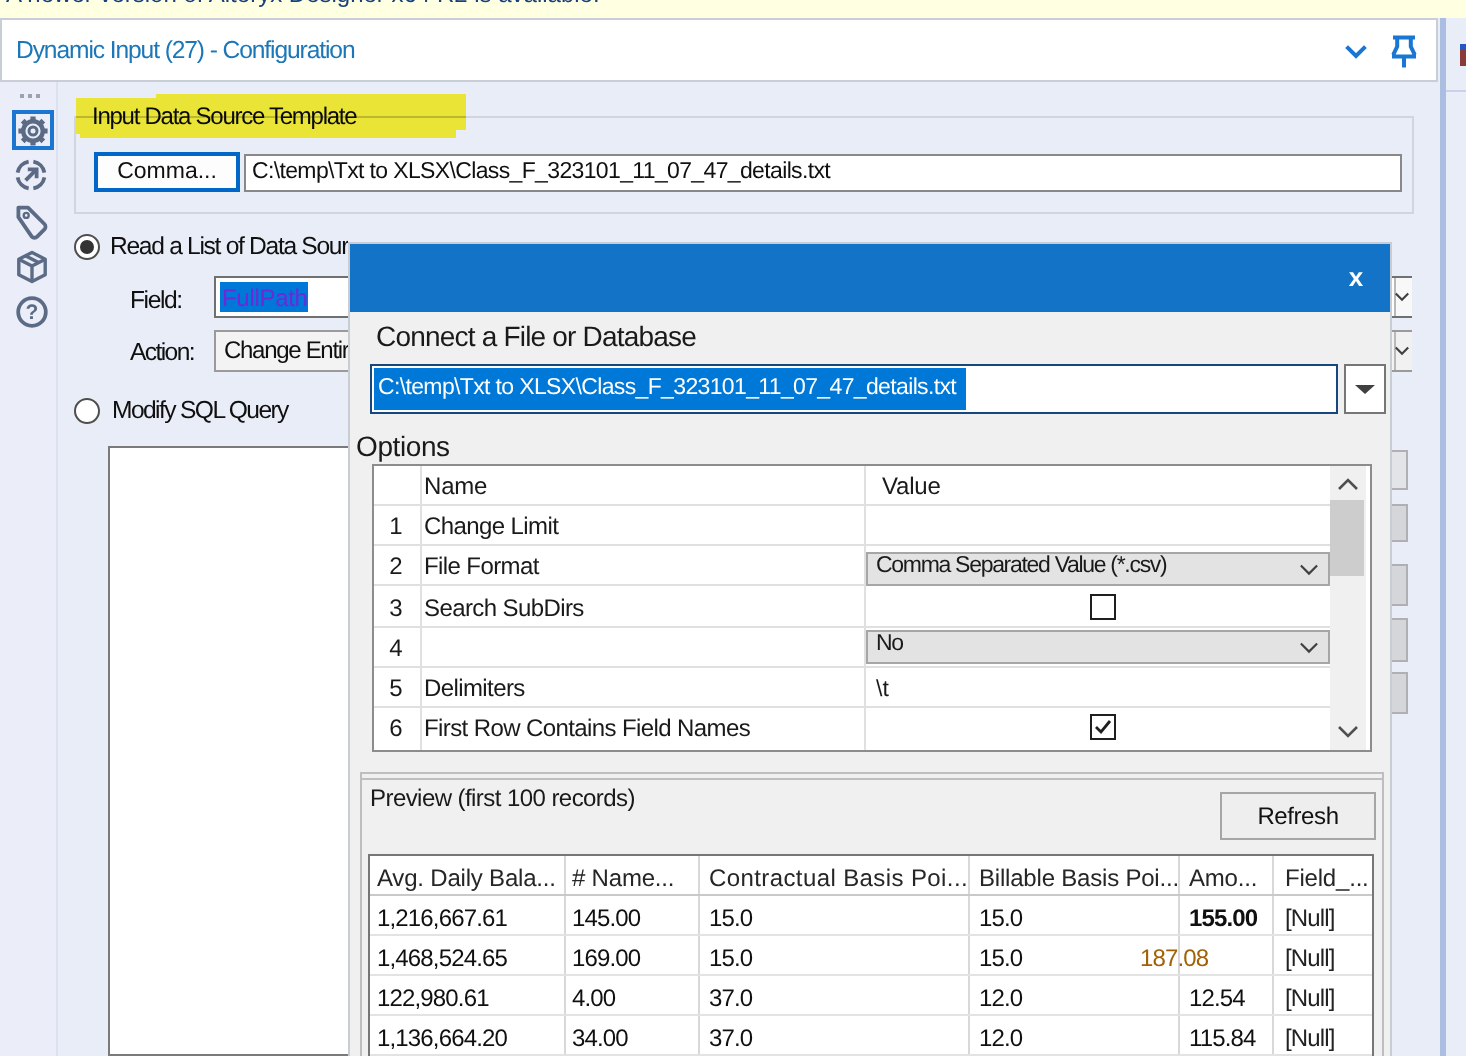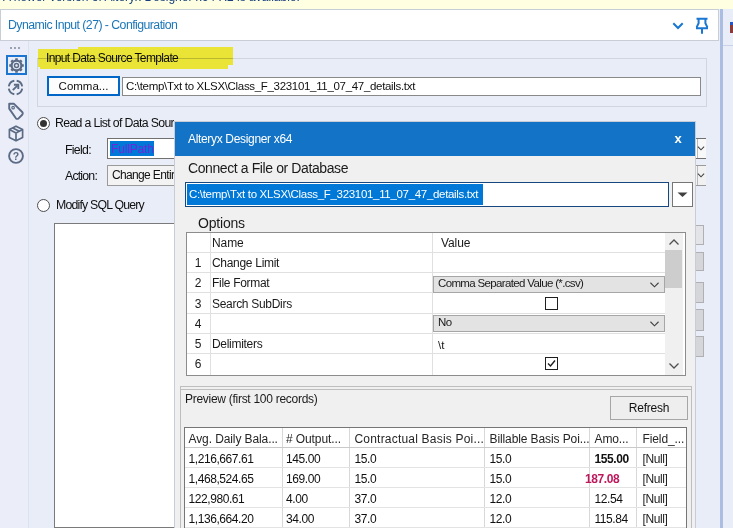--- a/index.html
+++ b/index.html
@@ -116,34 +116,33 @@
 
 <div class="abs" style="left:650px;top:225px;width:54px;height:20px;background:#E2E4E8;border:1px solid #AFAFB4;"></div>
 <div class="abs" style="left:650px;top:252px;width:54px;height:19px;background:#D4D6DA;border:1px solid #AFAFB4;"></div>
 <div class="abs" style="left:650px;top:282px;width:54px;height:21px;background:#D4D6DA;border:1px solid #AFAFB4;"></div>
 <div class="abs" style="left:650px;top:309px;width:54px;height:22px;background:#D4D6DA;border:1px solid #AFAFB4;"></div>
 <div class="abs" style="left:650px;top:336px;width:54px;height:21px;background:#D4D6DA;border:1px solid #AFAFB4;"></div>
 
 <div class="abs" style="left:174px;top:121px;width:522px;height:407px;background:#F0F0F0;border-left:1px solid #C8CCD4;border-right:1px solid #C8CCD4;border-top:1px solid #C8CCD4;">
 
   <div class="abs" style="left:0;top:0;width:520px;height:34px;background:#1373C6;"></div>
-  <div class="abs" style="left:13px;top:0;width:300px;height:34px;line-height:34px;font-size:12px;letter-spacing:-0.33px;color:#FFFFFF;">Alteryx Designer x64</div>
   <div class="abs" style="left:495px;top:9px;width:16px;height:16px;font-size:13px;font-weight:bold;color:#FFFFFF;text-align:center;line-height:16px;">x</div>
 
   <div class="abs" style="left:13px;top:38px;font-size:14px;letter-spacing:-0.4px;color:#1A1A1A;">Connect a File or Database</div>
 
   <div class="abs" style="left:10px;top:60px;width:484px;height:25px;background:#FFFFFF;border:1px solid #16477F;"></div>
   <div class="abs" style="left:12px;top:62px;width:296px;height:21px;background:#0078D7;"></div>
   <div class="abs" style="left:14px;top:60px;width:480px;height:25px;line-height:25px;font-size:11.5px;letter-spacing:-0.32px;color:#FFFFFF;">C:\temp\Txt to XLSX\Class_F_323101_11_07_47_details.txt</div>
   <div class="abs" style="left:497px;top:60px;width:21px;height:25px;background:#FFFFFF;border:1px solid #767676;"></div>
   <svg class="abs" style="left:502px;top:70px;" width="11" height="6" viewBox="0 0 11 6">
       <path d="M0.5 0.5 L5.5 5 L10.5 0.5" fill="#404040"></path>
     </svg>
 
-  <div class="abs" style="left:23px;top:93px;font-size:14px;letter-spacing:-0.2px;color:#1A1A1A;">Options</div>
+  <div class="abs" style="left:3px;top:93px;font-size:14px;letter-spacing:-0.2px;color:#1A1A1A;">Options</div>
 
   <div class="abs" style="left:11px;top:110px;width:500px;height:144px;background:#FFFFFF;border:1px solid #8C8C8C;"></div>
 
   <div class="abs" style="left:35px;top:111px;width:1px;height:142px;background:#E0E0E0;"></div>
   <div class="abs" style="left:257px;top:111px;width:1px;height:142px;background:#E0E0E0;"></div>
 
   <div class="abs" style="left:12px;top:130px;width:480px;height:1px;background:#E0E0E0;"></div>
   <div class="abs" style="left:12px;top:150px;width:480px;height:1px;background:#E0E0E0;"></div>
   <div class="abs" style="left:12px;top:170px;width:480px;height:1px;background:#E0E0E0;"></div>
   <div class="abs" style="left:12px;top:191px;width:480px;height:1px;background:#E0E0E0;"></div>
@@ -157,20 +156,21 @@
   <div class="abs" style="left:12px;top:154px;width:22px;text-align:center;font-size:12px;color:#1A1A1A;">2</div>
   <div class="abs" style="left:12px;top:175px;width:22px;text-align:center;font-size:12px;color:#1A1A1A;">3</div>
   <div class="abs" style="left:12px;top:195px;width:22px;text-align:center;font-size:12px;color:#1A1A1A;">4</div>
   <div class="abs" style="left:12px;top:215px;width:22px;text-align:center;font-size:12px;color:#1A1A1A;">5</div>
   <div class="abs" style="left:12px;top:235px;width:22px;text-align:center;font-size:12px;color:#1A1A1A;">6</div>
 
   <div class="abs" style="left:37px;top:134px;font-size:12px;letter-spacing:-0.3px;color:#1A1A1A;">Change Limit</div>
   <div class="abs" style="left:37px;top:154px;font-size:12px;letter-spacing:-0.3px;color:#1A1A1A;">File Format</div>
   <div class="abs" style="left:37px;top:175px;font-size:12px;letter-spacing:-0.3px;color:#1A1A1A;">Search SubDirs</div>
   <div class="abs" style="left:37px;top:215px;font-size:12px;letter-spacing:-0.3px;color:#1A1A1A;">Delimiters</div>
+  <div class="abs" style="left:37px;top:235px;font-size:12px;letter-spacing:-0.3px;color:#1A1A1A;">First Row Contains Field Names</div>
 
   <div class="abs" style="left:258px;top:154px;width:232px;height:17px;background:#E3E3E3;border:1px solid #A6A6A6;"></div>
   <div class="abs" style="left:263px;top:155px;font-size:11.5px;letter-spacing:-0.65px;color:#1A1A1A;">Comma Separated Value (*.csv)</div>
   <svg class="abs" style="left:475px;top:160px;" width="9" height="6" viewBox="0 0 10 6">
       <path d="M0.5 0.5 L5 5 L9.5 0.5" fill="none" stroke="#404040" stroke-width="1.2"></path>
     </svg>
 
   <div class="abs" style="left:370px;top:175px;width:13px;height:13px;background:#FFFFFF;border:1.5px solid #1F1F1F;"></div>
 
   <div class="abs" style="left:258px;top:193px;width:232px;height:17px;background:#E3E3E3;border:1px solid #A6A6A6;"></div>
@@ -209,37 +209,37 @@
   <div class="abs" style="left:413.5px;top:306px;width:1px;height:101px;background:#D8D8D8;"></div>
   <div class="abs" style="left:460.5px;top:306px;width:1px;height:101px;background:#D8D8D8;"></div>
 
   <div class="abs" style="left:10px;top:325px;width:501px;height:1px;background:#C9C9C9;"></div>
   <div class="abs" style="left:10px;top:345px;width:501px;height:1px;background:#E3E3E3;"></div>
   <div class="abs" style="left:10px;top:365px;width:501px;height:1px;background:#E3E3E3;"></div>
   <div class="abs" style="left:10px;top:385px;width:501px;height:1px;background:#E3E3E3;"></div>
   <div class="abs" style="left:10px;top:405px;width:501px;height:1px;background:#E3E3E3;"></div>
 
   <div class="abs" style="left:13.5px;top:310px;font-size:12px;letter-spacing:-0.1px;color:#262626;">Avg. Daily Bala...</div>
-  <div class="abs" style="left:111px;top:310px;font-size:12px;letter-spacing:-0.1px;color:#262626;"># Output...</div>
+  <div class="abs" style="left:111px;top:310px;font-size:12px;letter-spacing:-0.1px;color:#262626;"># Name...</div>
   <div class="abs" style="left:179.5px;top:310px;font-size:12px;letter-spacing:0.2px;color:#262626;">Contractual Basis Poi...</div>
   <div class="abs" style="left:314.5px;top:310px;font-size:12px;letter-spacing:-0.1px;color:#262626;">Billable Basis Poi...</div>
   <div class="abs" style="left:419.5px;top:310px;font-size:12px;letter-spacing:-0.1px;color:#262626;">Amo...</div>
   <div class="abs" style="left:467.5px;top:310px;font-size:12px;letter-spacing:-0.1px;color:#262626;">Field_...</div>
 
   <div class="abs" style="left:13.5px;top:330px;font-size:12px;letter-spacing:-0.42px;color:#101010;">1,216,667.61</div>
   <div class="abs" style="left:111px;top:330px;font-size:12px;letter-spacing:-0.42px;color:#101010;">145.00</div>
   <div class="abs" style="left:179.5px;top:330px;font-size:12px;letter-spacing:-0.42px;color:#101010;">15.0</div>
   <div class="abs" style="left:314.5px;top:330px;font-size:12px;letter-spacing:-0.42px;color:#101010;">15.0</div>
   <div class="abs" style="left:419.5px;top:330px;font-size:12px;letter-spacing:-0.42px;color:#101010;font-weight:bold;">155.00</div>
   <div class="abs" style="left:467.5px;top:330px;font-size:12px;letter-spacing:-0.42px;color:#222222;">[Null]</div>
   <div class="abs" style="left:13.5px;top:350px;font-size:12px;letter-spacing:-0.42px;color:#101010;">1,468,524.65</div>
   <div class="abs" style="left:111px;top:350px;font-size:12px;letter-spacing:-0.42px;color:#101010;">169.00</div>
   <div class="abs" style="left:179.5px;top:350px;font-size:12px;letter-spacing:-0.42px;color:#101010;">15.0</div>
   <div class="abs" style="left:314.5px;top:350px;font-size:12px;letter-spacing:-0.42px;color:#101010;">15.0</div>
-  <div class="abs" style="left:410px;top:350px;font-size:12px;letter-spacing:-0.42px;color:#be185d;font-weight:bold;">187.08</div>
+  <div class="abs" style="left:395px;top:350px;font-size:12px;letter-spacing:-0.42px;color:#a16207;">187.08</div>
   <div class="abs" style="left:467.5px;top:350px;font-size:12px;letter-spacing:-0.42px;color:#222222;">[Null]</div>
   <div class="abs" style="left:13.5px;top:370px;font-size:12px;letter-spacing:-0.42px;color:#101010;">122,980.61</div>
   <div class="abs" style="left:111px;top:370px;font-size:12px;letter-spacing:-0.42px;color:#101010;">4.00</div>
   <div class="abs" style="left:179.5px;top:370px;font-size:12px;letter-spacing:-0.42px;color:#101010;">37.0</div>
   <div class="abs" style="left:314.5px;top:370px;font-size:12px;letter-spacing:-0.42px;color:#101010;">12.0</div>
   <div class="abs" style="left:419.5px;top:370px;font-size:12px;letter-spacing:-0.42px;color:#101010;">12.54</div>
   <div class="abs" style="left:467.5px;top:370px;font-size:12px;letter-spacing:-0.42px;color:#222222;">[Null]</div>
   <div class="abs" style="left:13.5px;top:390px;font-size:12px;letter-spacing:-0.42px;color:#101010;">1,136,664.20</div>
   <div class="abs" style="left:111px;top:390px;font-size:12px;letter-spacing:-0.42px;color:#101010;">34.00</div>
   <div class="abs" style="left:179.5px;top:390px;font-size:12px;letter-spacing:-0.42px;color:#101010;">37.0</div>

